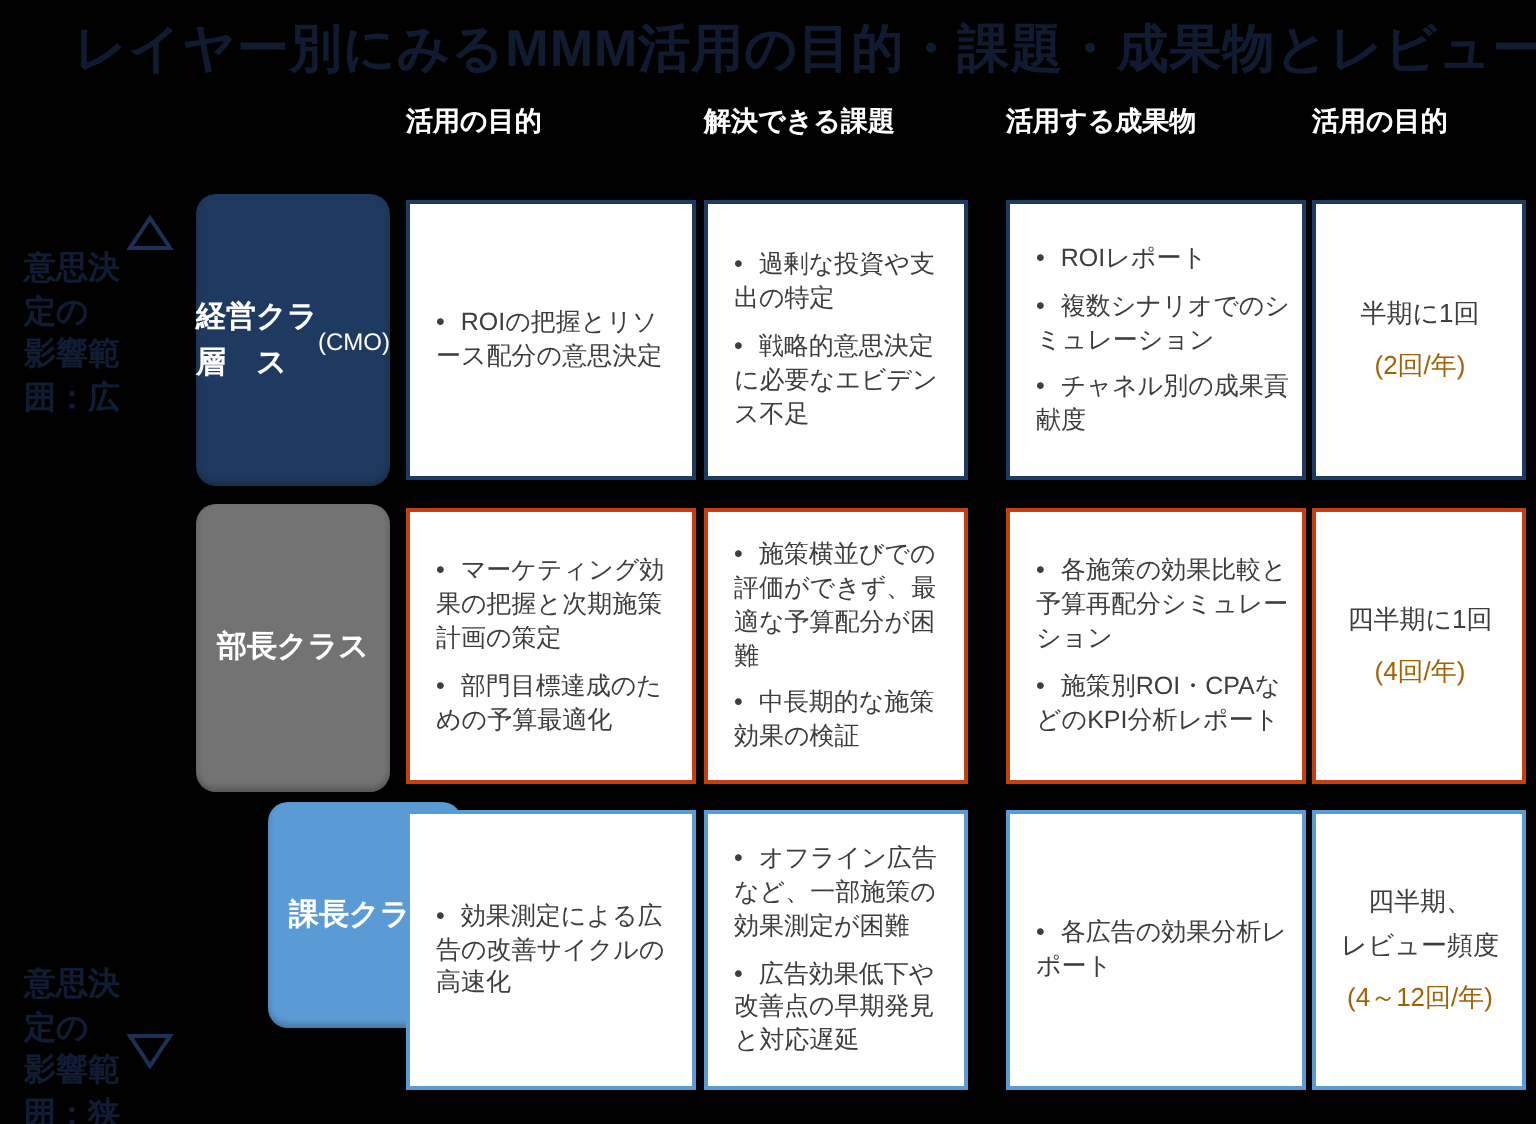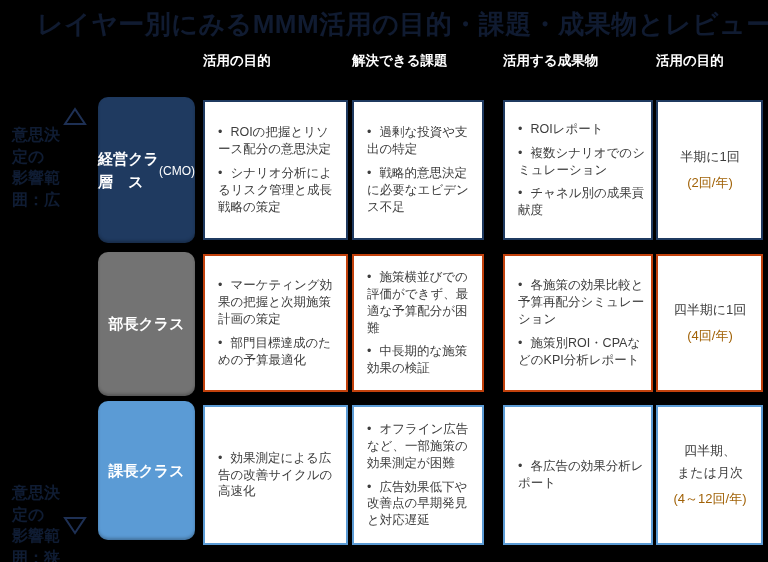--- a/index.html
+++ b/index.html
@@ -24,21 +24,21 @@
   
   .row-label{
     position:absolute;left:98px;width:97px;border-radius:10px;
     display:flex;flex-direction:row;align-items:center;justify-content:center;
     color:#FFFFFF;font-weight:bold;font-size:15px;line-height:1.55;
     box-shadow:inset 0 -2px 3px rgba(0,0,0,.25);
   }
   .row-label .sub{font-size:12px;font-weight:normal;margin-top:2px;}
   .rl1{top:97px;height:146px;background:#1F3A60;}
   .rl2{top:252px;height:144px;background:#737373;}
-  .rl3{top:401px;height:139px;background:#5B9BD5;}
+  .rl3{top:401px;height:113px;background:#5B9BD5;margin-left:36px;}
   
   .cell{
     position:absolute;background:#FFFFFF;box-sizing:border-box;
     display:flex;flex-direction:column;justify-content:center;gap:7px;
     padding:8px 6px 8px 7px;
   }
   .r1 .cell{top:100px;height:140px;border:2px solid #1F3A60;}
   .r2 .cell{top:254px;height:138px;border:2px solid #c2410c;}
   .r3 .cell{top:405px;height:140px;border:2px solid #5B9BD5;}
   .c1{left:203px;width:145px}
@@ -97,21 +97,20 @@
   </div>
 
   <div class="r1">
     <div class="row-label rl1">
       <div>経営層</div>
       <div>クラス</div>
       <div class="sub">(CMO)</div>
     </div>
     <div class="cell c1">
       <div class="bullet">ROIの把握とリソース配分の意思決定</div>
-      <div class="bullet">シナリオ分析によるリスク管理と成長戦略の策定</div>
     </div>
     <div class="cell c2">
       <div class="bullet">過剰な投資や支出の特定</div>
       <div class="bullet">戦略的意思決定に必要なエビデンス不足</div>
     </div>
     <div class="cell c3">
       <div class="bullet">ROIレポート</div>
       <div class="bullet">複数シナリオでのシミュレーション</div>
       <div class="bullet">チャネル別の成果貢献度</div>
     </div>
@@ -154,18 +153,18 @@
     </div>
     <div class="cell c2">
       <div class="bullet">オフライン広告など、一部施策の効果測定が困難</div>
       <div class="bullet">広告効果低下や改善点の早期発見と対応遅延</div>
     </div>
     <div class="cell c3">
       <div class="bullet">各広告の効果分析レポート</div>
     </div>
     <div class="cell c4 freq">
       <div class="main">四半期、</div>
-      <div class="main">または月次</div>
+      <div class="main">レビュー頻度</div>
       <div class="sub">(4～12回/年)</div>
     </div>
   </div>
 
 </div>
 
 </body></html>

